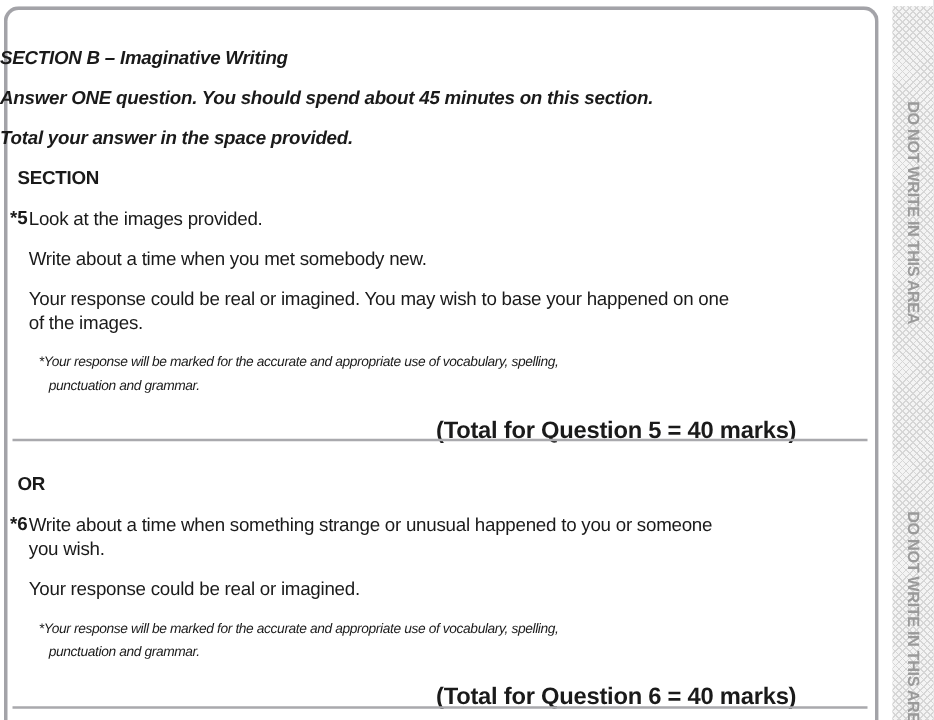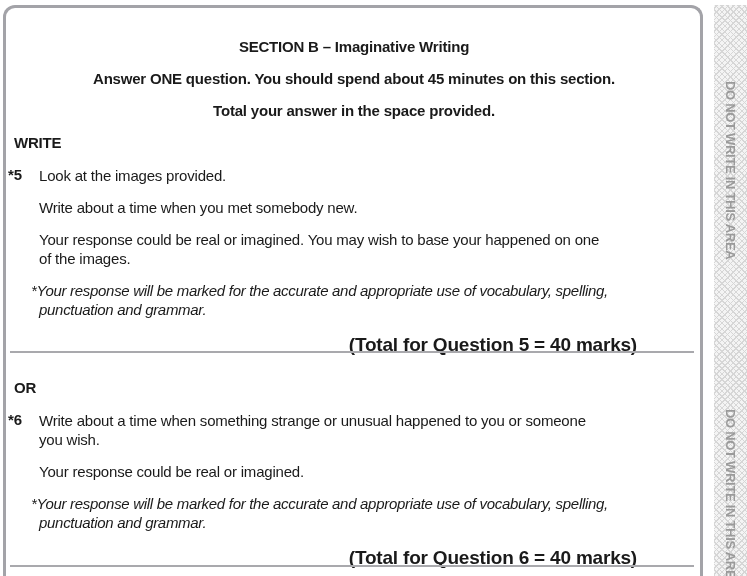--- a/index.html
+++ b/index.html
@@ -29,47 +29,47 @@
     font-family: "Liberation Sans", sans-serif;
     font-weight: bold; font-size: 13px; letter-spacing: -0.3px;
     color: #9a9a9a;
     writing-mode: vertical-rl;
     transform: translateX(-50%);
   }
   .strip-text.t1 { top: 76px; }
   .strip-text.t2 { top: 404px; }
 
   .center {
-    position: absolute; left: 0; width: 708px; text-align: center;
-    font-weight: bold; font-size: 15px; letter-spacing: -0.2px;
+    position: absolute; left: 0; width: 708px; 
+    font-weight: bold; font-size: 15px; letter-spacing: -0.2px; font-style: italic;
   }
   .label-bold { position: absolute; font-weight: bold; font-size: 15px; letter-spacing: -0.2px; }
   .qnum { position: absolute; font-weight: bold; font-size: 15px; left: 8px; }
-  .line { position: absolute; left: 39px; font-size: 15px; letter-spacing: -0.2px; line-height: 19px; }
-  .italic { position: absolute; left: 31px; font-style: italic; font-size: 15px; letter-spacing: -0.3px; line-height: 19px; }
+  .line { position: absolute; left: 23px; font-size: 15px; letter-spacing: -0.2px; line-height: 19px; }
+  .italic { position: absolute; left: 31px; font-style: italic; font-size: 11px; letter-spacing: -0.3px; line-height: 19px; }
   .total {
     position: absolute; right: 110px; font-weight: bold; font-size: 19px; letter-spacing: -0.2px;
   }
   .divider { position: absolute; left: 10px; width: 684px; height: 0; border-top: 2px solid #a9a9ad; }
 </style>
 </head>
 <body>
 
 <div class="frame"></div>
 
 <div class="strip">
   <div class="strip-text t1">DO NOT WRITE IN THIS AREA</div>
   <div class="strip-text t2">DO NOT WRITE IN THIS AREA</div>
 </div>
 
 <div class="center" style="top:38px;">SECTION B – Imaginative Writing</div>
 <div class="center" style="top:70px;">Answer ONE question. You should spend about 45 minutes on this section.</div>
 <div class="center" style="top:102px;">Total your answer in the space provided.</div>
 
-<div class="label-bold" style="left:14px; top:134px;">WRITE</div>
+<div class="label-bold" style="left:14px; top:134px;">SECTION</div>
 
 <div class="qnum" style="top:166px;">*5</div>
 <div class="line" style="top:166px;">Look at the images provided.</div>
 <div class="line" style="top:198px;">Write about a time when you met somebody new.</div>
 <div class="line" style="top:230px;">Your response could be real or imagined. You may wish to base your happened on one</div>
 <div class="line" style="top:249px;">of the images.</div>
 <div class="italic" style="top:281px;">*Your response will be marked for the accurate and appropriate use of vocabulary, spelling,</div>
 <div class="italic" style="top:300px; left:39px;">punctuation and grammar.</div>
 <div class="total" style="top:334px;">(Total for Question 5 = 40 marks)</div>
 <div class="divider" style="top:351px;"></div>

